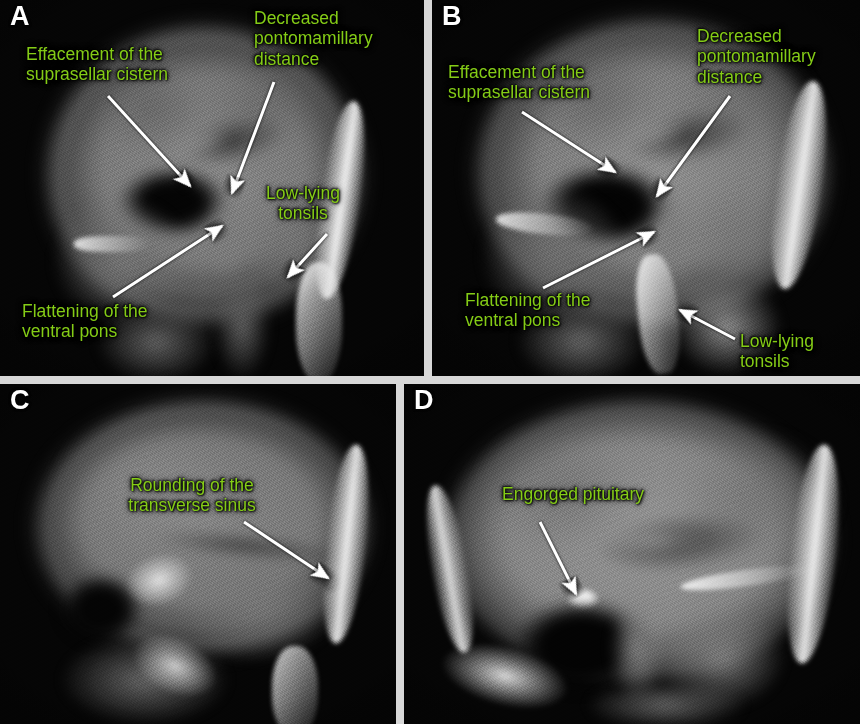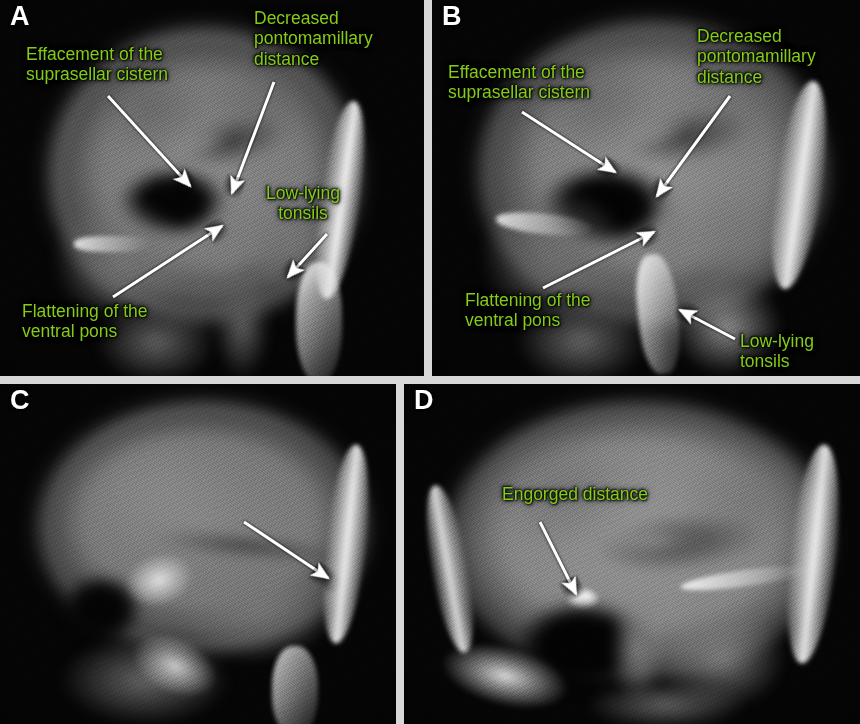--- a/index.html
+++ b/index.html
@@ -317,20 +317,22 @@
         <defs>
           <marker id="ah-c" markerWidth="7" markerHeight="7" refX="5.6" refY="3.1" orient="auto" markerUnits="strokeWidth">
             <polygon points="0,0.4 6.4,3.1 0,5.8 1.5,3.1" fill="#ffffff"></polygon>
           </marker>
         </defs>
         <line x1="244" y1="138" x2="328" y2="194" stroke="#ffffff" stroke-width="3" marker-end="url(#ah-c)"></line>
       </svg>
 
       <div class="panel-letter">C</div>
 
+      <div class="annot center" style="left:192px; top:91px; width:180px; margin-left:-90px;">Rounding of the
+transverse sinus</div>
     </div>
   </div>
 
   <div class="panel" id="panel-D" style="left: 404px; top: 384px; width: 456px; height: 340px; background: rgb(0, 0, 0);">
     <div class="panel-inner">
       <div class="mri">
         <div class="blob softer" style="left:24px;top:4px;width:420px;height:300px;
              background:radial-gradient(closest-side,rgba(255,255,255,0) 62%,rgba(255,255,255,.95) 72%,rgba(190,190,190,.5) 83%,rgba(0,0,0,0) 93%);"></div>
         <div class="blob soft" style="left:40px;top:16px;width:392px;height:282px;
              background:radial-gradient(closest-side,rgba(132,132,132,1) 0%,rgba(122,122,122,1) 72%,rgba(62,62,62,.9) 88%,rgba(0,0,0,0) 100%);"></div>
@@ -384,17 +386,17 @@
         <defs>
           <marker id="ah-d" markerWidth="7" markerHeight="7" refX="5.6" refY="3.1" orient="auto" markerUnits="strokeWidth">
             <polygon points="0,0.4 6.4,3.1 0,5.8 1.5,3.1" fill="#ffffff"></polygon>
           </marker>
         </defs>
         <line x1="136" y1="138" x2="172" y2="210" stroke="#ffffff" stroke-width="3" marker-end="url(#ah-d)"></line>
       </svg>
 
       <div class="panel-letter">D</div>
 
-      <div class="annot left" style="left:98px; top:100px;">Engorged distance</div>
+      <div class="annot left" style="left:98px; top:100px;">Engorged pituitary</div>
     </div>
   </div>
 
 </div>
 
 </body></html>

